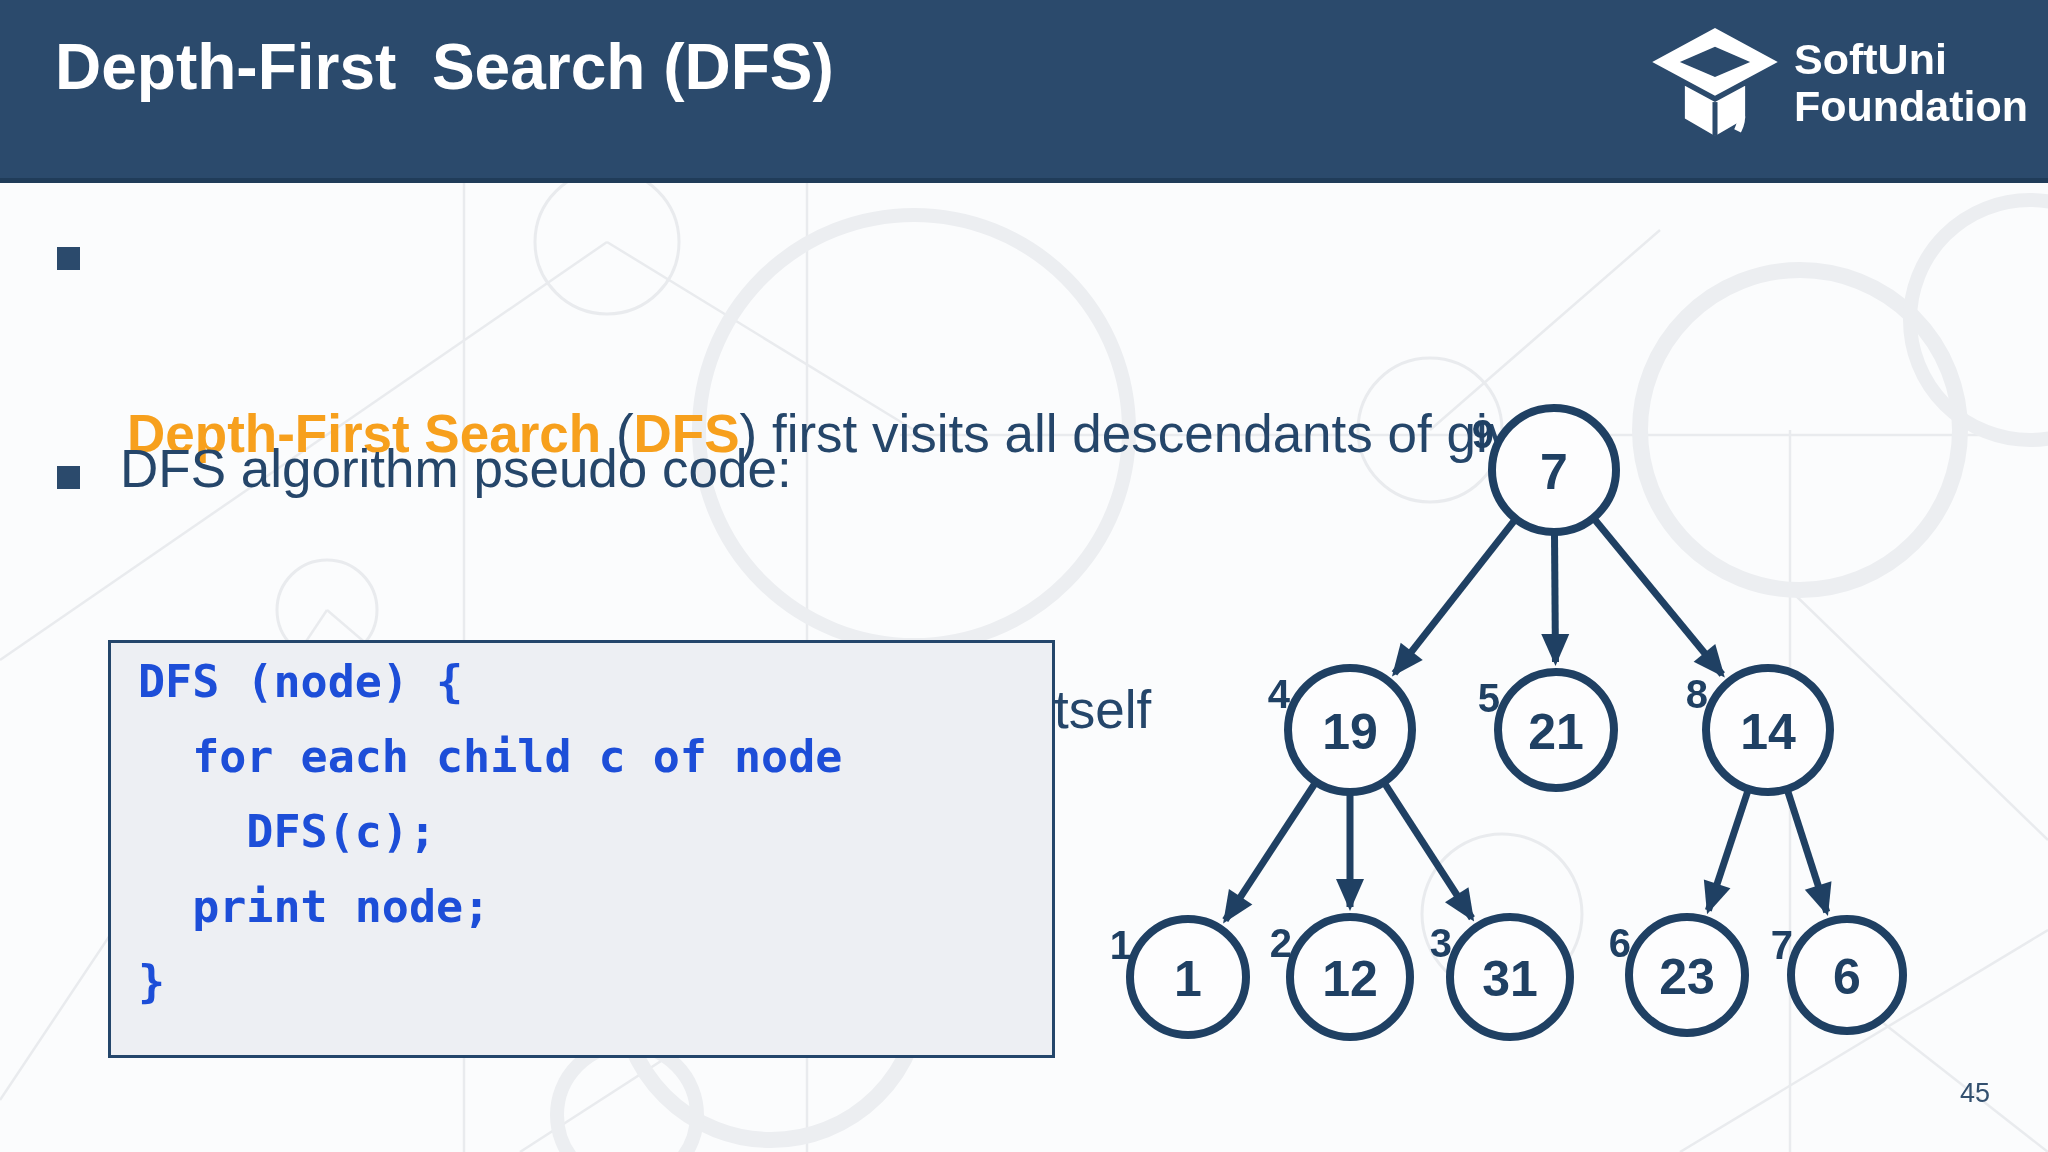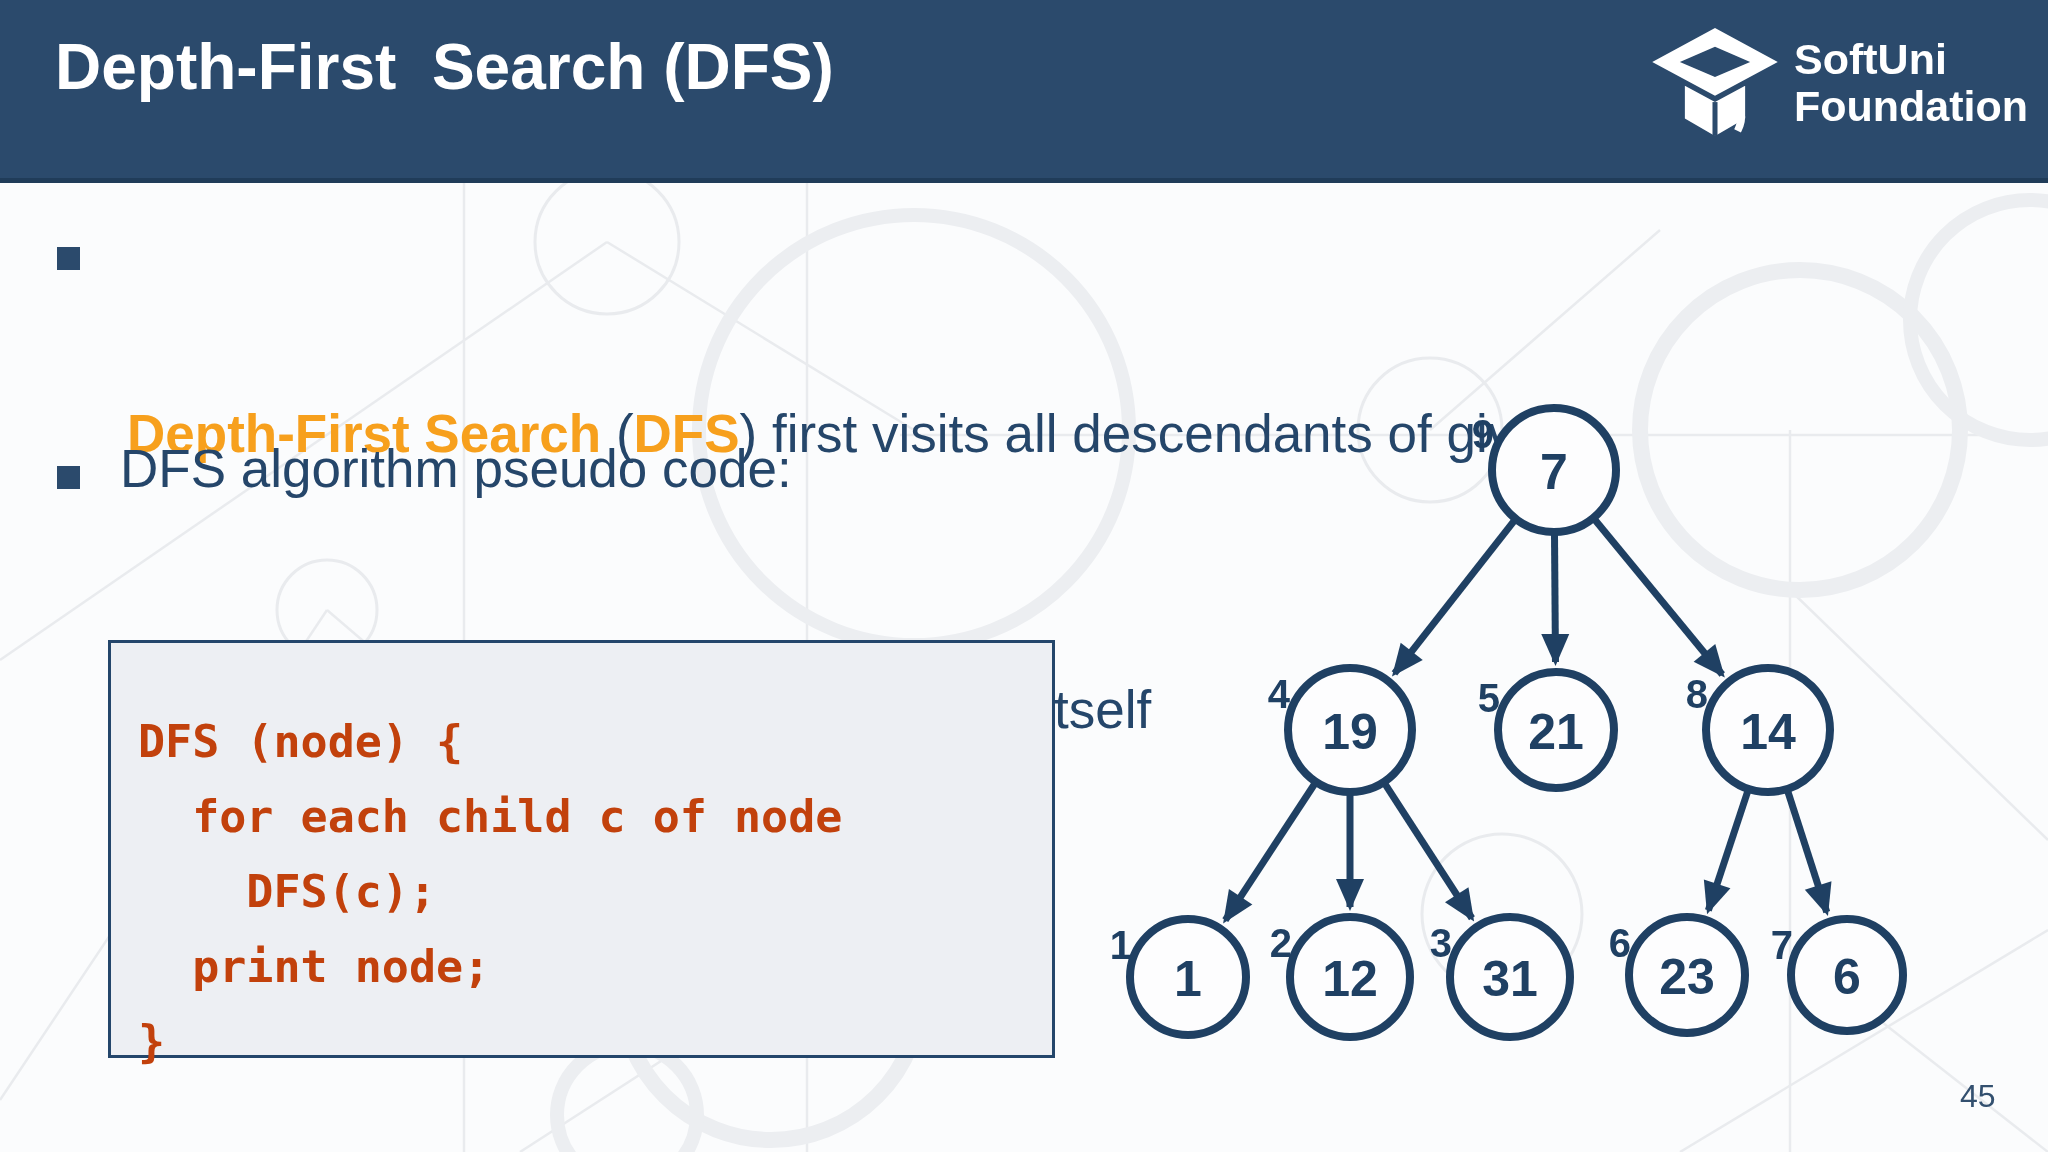--- a/index.html
+++ b/index.html
@@ -38,32 +38,32 @@
   }
   .hl{color:#f7a01d;font-weight:bold;}
 
   
   .code-box{
     left:108px;top:640px;width:947px;height:418px;
     background:#edeff3;border:3px solid #24466b;
     box-sizing:border-box;z-index:2;
   }
   .code-text{
-    left:138px;top:704px;margin:0;z-index:2;
+    left:138px;top:644px;margin:0;z-index:2;
     font-family:"DejaVu Sans Mono","Liberation Mono",monospace;
-    font-size:45px;line-height:75px;font-weight:bold;color:#c2410c;
+    font-size:45px;line-height:75px;font-weight:bold;color:#1d4ed8;
     white-space:pre;
   }
 
   
   #tree{left:0;top:0;z-index:2;}
 
   .page-number{
     left:1960px;top:1078px;width:60px;
-    color:#33506f;font-size:32px;z-index:2;text-align:left;
+    color:#33506f;font-size:27px;z-index:2;text-align:left;
   }
 </style>
 </head>
 <body>
 
 <svg id="bg-pattern" class="abs" width="2048" height="1152" viewBox="0 0 2048 1152">
   <g stroke="#e9ebee" stroke-width="2.5" fill="none">
     <line x1="0" y1="660" x2="607" y2="242"></line>
     <line x1="607" y1="242" x2="914" y2="430"></line>
     <line x1="0" y1="1100" x2="327" y2="610"></line>

